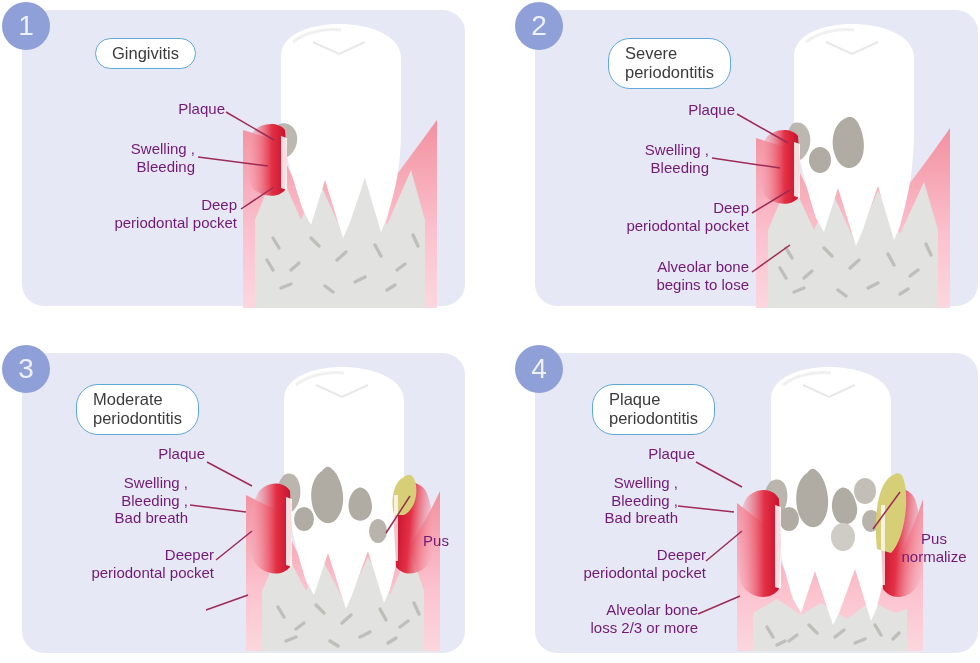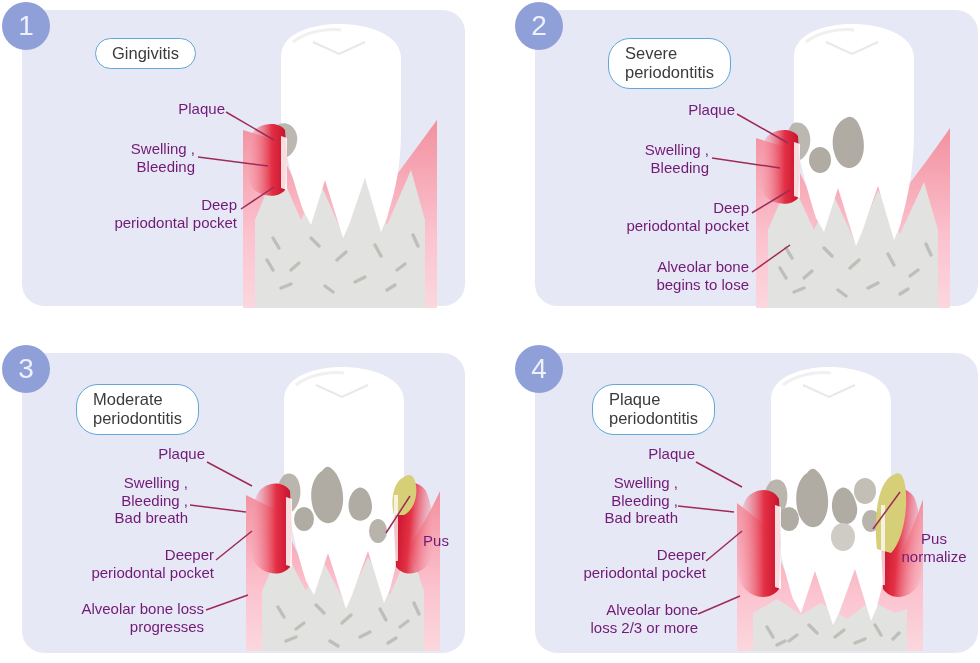--- a/index.html
+++ b/index.html
@@ -316,22 +316,20 @@
 periodontal pocket</div>
   <div class="callout r" style="left:558px; top:258px; width:191px;">Alveolar bone
 begins to lose</div>
 
   <div class="callout r" style="left:48px;  top:445px; width:157px;">Plaque</div>
   <div class="callout r" style="left:28px;  top:474px; width:160px;">Swelling ,
 Bleeding ,
 Bad breath</div>
   <div class="callout r" style="left:22px;  top:546px; width:192px;">Deeper
 periodontal pocket</div>
-  <div class="callout r" style="left:14px;  top:600px; width:190px;">Alveolar bone loss
-progresses</div>
   <div class="callout l" style="left:396px; top:532px; width:80px;">Pus</div>
 
   <div class="callout r" style="left:538px; top:445px; width:157px;">Plaque</div>
   <div class="callout r" style="left:518px; top:474px; width:160px;">Swelling ,
 Bleeding ,
 Bad breath</div>
   <div class="callout r" style="left:512px; top:546px; width:194px;">Deeper
 periodontal pocket</div>
   <div class="callout r" style="left:508px; top:601px; width:190px;">Alveolar bone
 loss 2/3 or more</div>

